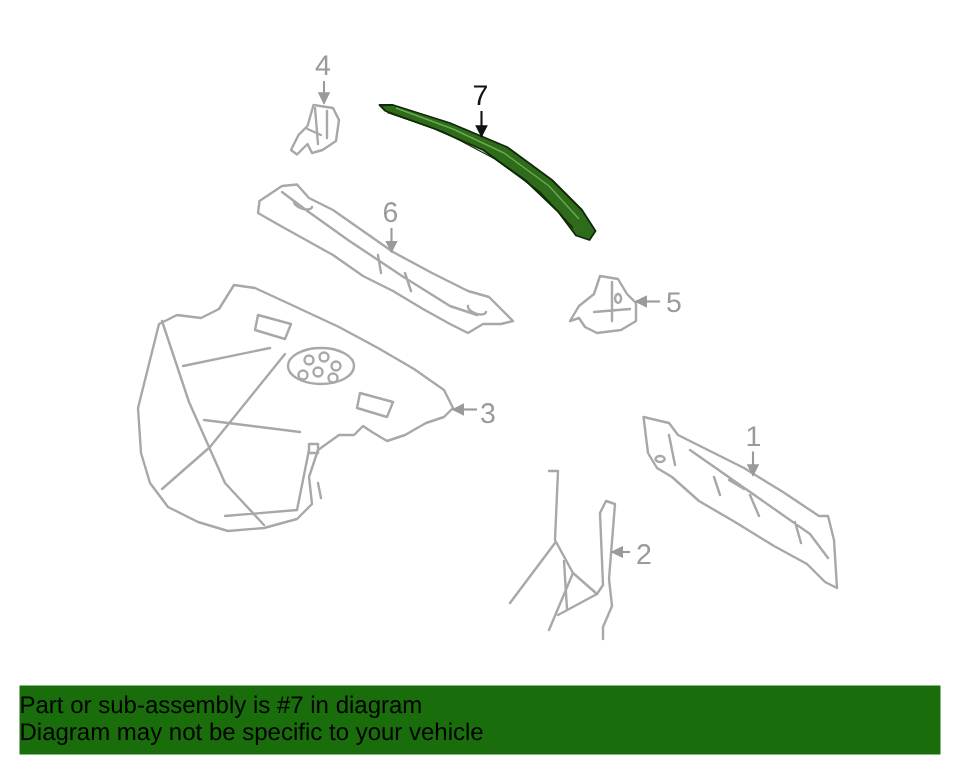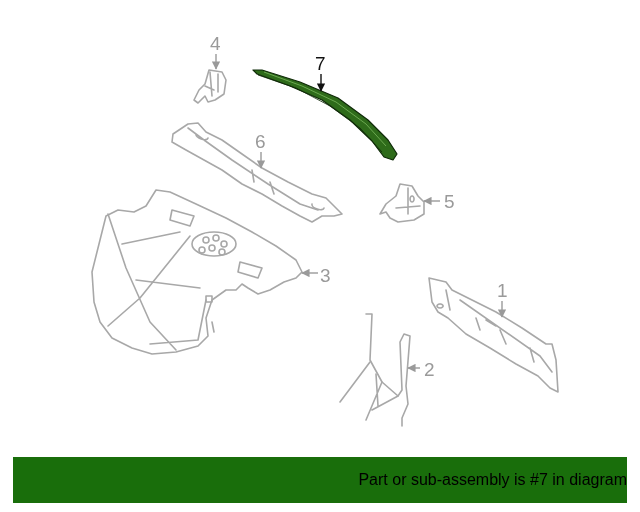--- a/index.html
+++ b/index.html
@@ -5,21 +5,21 @@
   html, body { margin:0; padding:0; background:#ffffff; }
   body { width:640px; height:512px; position:relative; overflow:hidden; font-family:"Liberation Sans", sans-serif; }
   #diagram { position:absolute; left:0; top:0; width:640px; height:512px; }
   .callout { font-family:"Liberation Sans", sans-serif; font-size:19px; fill:#9a9a9a; }
   .callout.active { fill:#111111; }
   .part { fill:none; stroke:#a8a8a8; stroke-width:1.6; stroke-linejoin:round; stroke-linecap:round; }
   .part-fill { fill:#ffffff; stroke:#a8a8a8; stroke-width:1.6; stroke-linejoin:round; }
   .lead { stroke:#9a9a9a; stroke-width:1.4; fill:none; }
   .lead.active { stroke:#111111; }
   #banner { position:absolute; left:13px; top:457px; width:614px; height:46px; background:#196e0b;
-            display:flex; flex-direction:column; align-items:flex-end; justify-content:center; }
+            display:flex; flex-direction:column; align-items:flex-start; justify-content:center; }
   #banner span { display:block; color:#000000; font-size:16px; line-height:18px; text-align:center; }
 </style>
 </head>
 <body>
 
 <svg id="diagram" viewBox="0 0 640 512" xmlns="http://www.w3.org/2000/svg">
   <defs>
     <marker id="arrowG" viewBox="0 0 10 10" refX="9" refY="5" markerWidth="6" markerHeight="6" orient="auto-start-reverse">
       <path d="M0,0 L10,5 L0,10 z" fill="#9a9a9a"></path>
     </marker>
@@ -83,13 +83,14 @@
   <g>
     <path class="part" d="M366,314 L372,314 L370,360 L382,382 L398,396 L402,390 L400,342 L404,334 L410,336 L406,386 L408,404 L402,418 L402,426"></path>
     <path class="part" d="M370,362 L340,402 M382,382 L366,420 M398,396 L372,410 M376,374 L378,406"></path>
   </g>
   <text class="callout" x="424" y="376">2</text>
   <line class="lead" x1="420" y1="368" x2="408" y2="368" marker-end="url(#arrowG)"></line>
 </svg>
 
 <div id="banner">
   <span>Part or sub-assembly is #7 in diagram</span>
+  <span>Diagram may not be specific to your vehicle</span>
 </div>
 
 </body></html>

